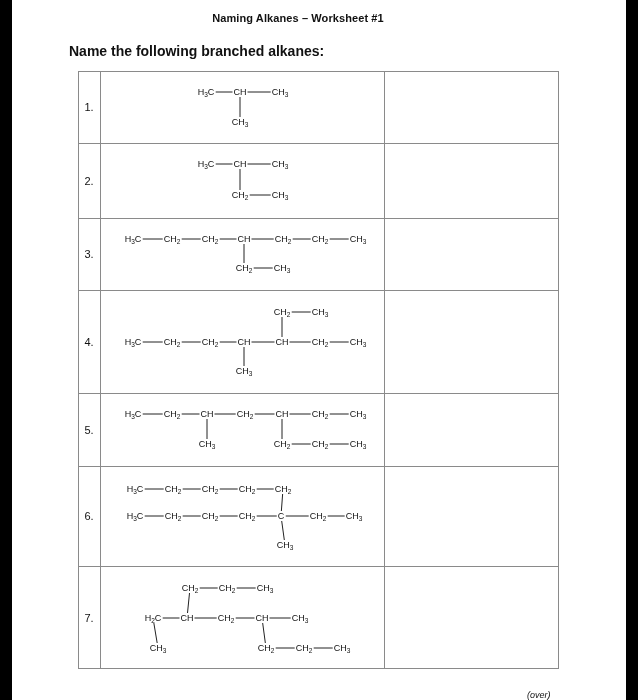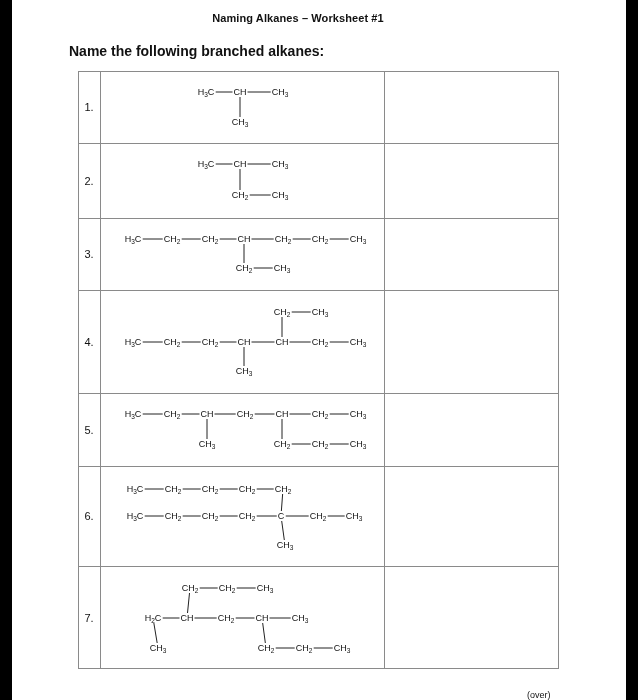--- a/index.html
+++ b/index.html
@@ -32,21 +32,21 @@
     border: 1px solid #8a8a8a; box-sizing: border-box; pointer-events: none;
   }
   .hline { position: absolute; left: 78px; width: 481px; height: 1px; background: #8a8a8a; }
   .atom {
     position: absolute; font-size: 9px; line-height: 10px; white-space: nowrap;
     transform: translate(-50%, -50%); background: #fff; padding: 0 1px;
   }
   .atom sub { font-size: 6.5px; vertical-align: -1.5px; line-height: 0; }
   svg.bonds { position: absolute; left: 0; top: 0; overflow: visible; }
   svg.bonds line { stroke: #222; stroke-width: 1; }
-  .over { position: absolute; left: 527px; top: 690px; font-size: 9px; }
+  .over { position: absolute; left: 527px; top: 690px; font-size: 9px; font-style: italic; }
 </style>
 </head>
 <body>
 
 <div class="edge-left"></div>
 <div class="edge-right"></div>
 
 <div class="title">Naming Alkanes – Worksheet #1</div>
 <div class="subtitle">Name the following branched alkanes:</div>
 

